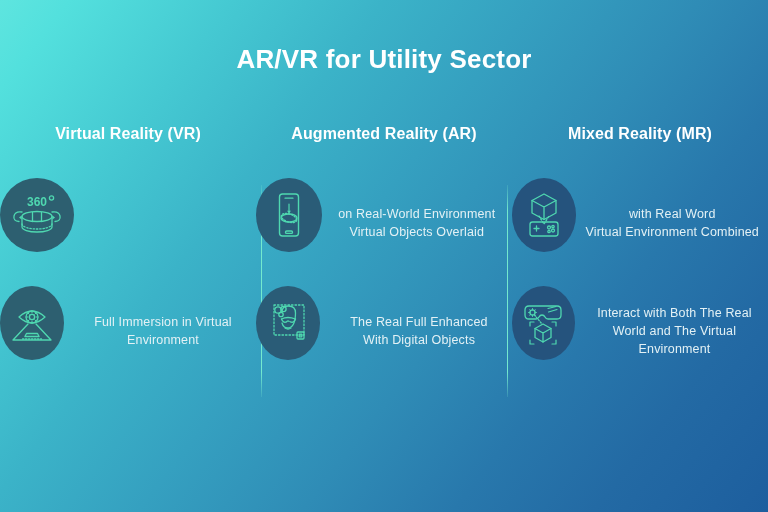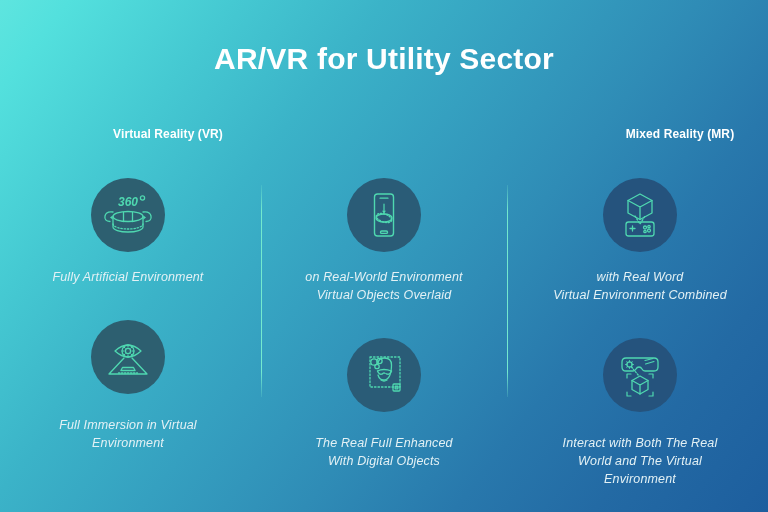--- a/index.html
+++ b/index.html
@@ -29,21 +29,21 @@
         #1d5e9e 100%);
     overflow: hidden;
   }
   .poster-title {
     position: absolute;
     top: 40px;
     left: 0;
     width: 768px;
     text-align: center;
     color: #ffffff;
-    font-size: 30px;
+    font-size: 26px;
     font-weight: bold;
     letter-spacing: 0.2px;
     line-height: 38px;
   }
   .divider {
     position: absolute;
     top: 185px;
     width: 1px;
     height: 212px;
     background: linear-gradient(180deg,
@@ -70,38 +70,36 @@
     flex-direction: column;
     align-items: center;
   }
   .column-title {
     position: absolute;
     top: 122px;
     left: 0;
     width: 100%;
     text-align: center;
     color: #ffffff;
-    font-size: 12px;
+    font-size: 16px;
     font-weight: bold;
     line-height: 24px;
     letter-spacing: 0.1px;
-    margin-left: 40px;
   }
   .cards {
     position: absolute;
     top: 178px;
     left: 0;
     width: 100%;
   }
   .card {
     width: 100%;
     display: flex;
-    flex-direction: column;
+    flex-direction: row;
     align-items: center;
-    font-style: italic;
   }
   .card-2 { margin-top: 34px; gap: 6px; }
   .icon-circle {
     width: 74px;
     height: 74px;
     border-radius: 50%;
     background: #2d5f70;
     display: flex;
     align-items: center;
     justify-content: center;
@@ -150,23 +148,20 @@
                 <path d="M11 24.5 V35 a15 5 0 0 0 30 0 V24.5"></path>
                 <path d="M11 32 a15 5 0 0 0 30 0" stroke-dasharray="1.4 1.8"></path>
                 <path d="M21.5 20.5 v9 M30.5 20.5 v9"></path>
                 <path d="M11 20 q-7 -1 -8 4 q-1 5 5 5.5"></path>
                 <path d="M41 20 q7 -1 8 4 q1 5 -5 5.5"></path>
                 <path d="M8 25.5 l2.6 -2 v4 z" fill="#4fd8b0" stroke="none"></path>
                 <path d="M44 25.5 l-2.6 -2 v4 z" fill="#4fd8b0" stroke="none"></path>
               </svg>
             </span>
           </div>
-          <div class="card-caption">
-            <span class="cap-line">Fully Artificial Environment</span>
-          </div>
         </div>
 
         <div class="card card-2">
           <div class="icon-circle">
             <span>
               <svg width="48" height="46" viewBox="0 0 48 46" fill="none" stroke="#4fd8b0" stroke-width="1.3" stroke-linecap="round" stroke-linejoin="round">
                 <path d="M11 17 q13 -12 26 0 q-13 12 -26 0 z"></path>
                 <circle cx="24" cy="17" r="6"></circle>
                 <circle cx="24" cy="17" r="2.6"></circle>
                 <path d="M24 11 v2 M24 21 v2 M18 17 h2 M28 17 h2 M19.8 12.8 l1.4 1.4 M26.8 19.8 l1.4 1.4 M28.2 12.8 l-1.4 1.4 M21.2 19.8 l-1.4 1.4" stroke-width="1"></path>
@@ -179,20 +174,21 @@
           <div class="card-caption">
             <span class="cap-line">Full Immersion in Virtual</span>
             <span class="cap-line">Environment</span>
           </div>
         </div>
 
       </div>
     </div>
 
     <div class="column col-mid">
+      <div class="column-title">Augmented Reality (AR)</div>
       <div class="cards">
 
         <div class="card card-1">
           <div class="icon-circle">
             <span>
               <svg width="40" height="48" viewBox="0 0 40 48" fill="none" stroke="#4fd8b0" stroke-width="1.4" stroke-linecap="round" stroke-linejoin="round">
                 <rect x="10.5" y="3" width="19" height="42" rx="3"></rect>
                 <path d="M16 7.2 h8" stroke-width="1.2"></path>
                 <rect x="16.5" y="40" width="7" height="2.4" rx="1.2"></rect>
                 <path d="M20 13 v9" stroke-width="1.2"></path>

